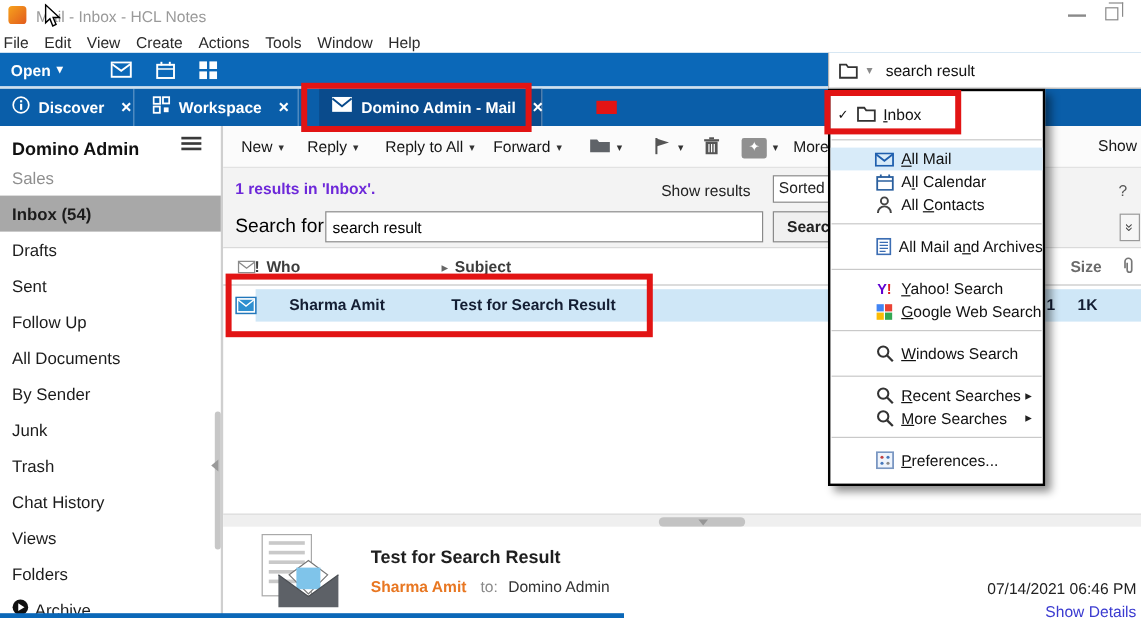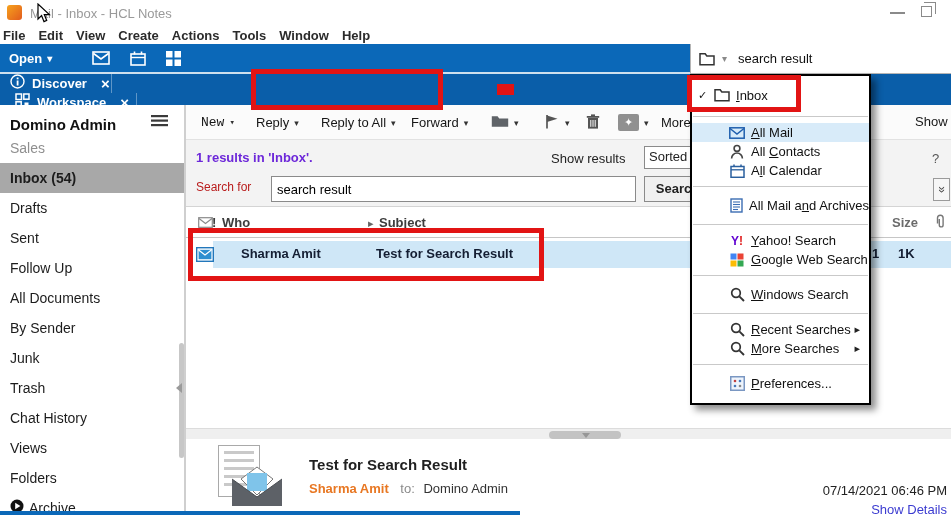--- a/index.html
+++ b/index.html
@@ -17,31 +17,31 @@
   .app-icon{position:absolute;left:7px;top:5px;width:15px;height:15px;border-radius:3px;
     background:linear-gradient(135deg,#f6a21d,#e25b1d);}
   .win-title{position:absolute;left:30px;top:6px;font-size:13px;color:#9a9a9a;}
   .cursor-svg{position:absolute;left:37px;top:3px;z-index:80;}
   .btn-min{position:absolute;left:890px;top:12px;width:15px;height:2px;background:#8a8a8a;}
   .btn-restore{position:absolute;left:921px;top:6px;width:11px;height:11px;border:1.5px solid #8a8a8a;background:#fff;}
   .btn-restore:before{content:"";position:absolute;left:2px;top:-5px;width:11px;height:11px;border:1.5px solid #8a8a8a;border-bottom:none;border-left:none;}
 
   
   .menubar{position:absolute;left:0;top:26px;width:100%;height:18px;display:flex;gap:13px;padding-left:3px;align-items:center;}
-  .mb-item{font-size:13px;color:#2b2b2b;font-weight:bold;}
+  .mb-item{font-size:13px;color:#2b2b2b;}
 
   
   .bluebar{position:absolute;left:0;top:44px;width:100%;height:28px;background:var(--toolbar-blue);display:flex;align-items:center;}
   .open-btn{color:#fff;font-size:13px;font-weight:bold;margin-left:9px;display:flex;align-items:center;gap:5px;}
   .open-btn .caret{font-size:10px;}
   .bluebar .tool-ic{margin-left:20px;display:flex;align-items:center;}
 
   
   .tab-sep{position:absolute;left:0;top:72px;width:100%;height:2px;background:#cfe0ee;}
-  .tabbar{position:absolute;left:0;top:74px;width:100%;height:31px;background:var(--tabbar-blue);display:flex;flex-direction:column;}
+  .tabbar{position:absolute;left:0;top:74px;width:100%;height:31px;background:var(--tabbar-blue);display:flex;}
   .tab{height:31px;display:flex;align-items:center;padding:0 8px 0 10px;color:#fff;border-right:1px solid rgba(255,255,255,.35);}
   .tab .tlabel{font-size:13px;font-weight:bold;margin-left:7px;white-space:nowrap;}
   .tab .tclose{margin-left:14px;font-size:15px;font-weight:bold;line-height:1;}
   .tab.active{background:var(--active-tab-blue);}
   .tab.t0{width:112px;} .tab.t1{width:132px;margin-left:5px;} .tab.t2{width:186px;margin-left:17px;}
 
   
   .sidebar{position:absolute;left:0;top:105px;width:185px;height:410px;background:#fff;border-right:1px solid #cfcfcf;}
   .side-account{position:absolute;left:10px;top:11px;font-size:15px;font-weight:bold;color:#111;}
   .side-menu-ic{position:absolute;right:16px;top:8px;}
@@ -58,21 +58,21 @@
   .ab-btn{position:absolute;top:0;height:35px;display:flex;align-items:center;gap:5px;font-size:13px;color:#161616;}
   .ab-btn .caret{font-size:9px;color:#333;}
   .ab-show{position:absolute;left:729px;top:9px;font-size:13px;color:#161616;}
   .sparkle{display:inline-block;width:21px;height:17px;background:#909090;color:#fff;text-align:center;line-height:17px;font-size:11px;border-radius:2px;}
 
   .searchpanel{position:absolute;left:0;top:35px;width:100%;height:67px;background:#f3f3f3;border-bottom:1px solid #d4d4d4;}
   .sp-summary{position:absolute;left:10px;top:10px;font-size:13px;font-weight:bold;color:#6d28d9;}
   .sp-showresults{position:absolute;left:365px;top:11px;font-size:13px;color:#222;}
   .sp-sort{position:absolute;left:458px;top:6px;width:125px;height:23px;background:#fff;border:1px solid #8a8a8a;font-size:13px;padding:2px 4px;overflow:hidden;white-space:nowrap;}
   .sp-help{position:absolute;left:746px;top:11px;font-size:13px;color:#555;}
-  .sp-label{position:absolute;left:10px;top:40px;font-size:12px;color:#b91c1c;}
+  .sp-label{position:absolute;left:10px;top:40px;font-size:16px;color:#000000;}
   .sp-input{position:absolute;left:85px;top:36px;width:365px;height:26px;border:1px solid #8a8a8a;font-size:13px;padding:0 5px;font-family:"Liberation Sans",sans-serif;background:#fff;}
   .sp-search-btn{position:absolute;left:458px;top:36px;width:67px;height:26px;background:#f0f0f0;border:1px solid #8a8a8a;font-weight:bold;font-size:13px;text-align:center;line-height:24px;}
   .sp-chevron{position:absolute;left:747px;top:38px;width:17px;height:23px;border:1px solid #9a9a9a;background:#f6f6f6;color:#444;text-align:center;}
   .sp-chevron span{display:inline-block;transform:rotate(90deg);font-size:12px;line-height:21px;}
 
   .list-header{position:absolute;left:0;top:102px;width:100%;height:31px;background:#fff;border-bottom:1px solid #c6c6c6;font-size:13px;color:#3d3d3d;}
   .lh{position:absolute;top:8px;font-weight:bold;}
   .lh-env{left:12px;top:9px;} .lh-bang{left:26px;} .lh-who{left:36px;}
   .lh-sort{left:182px;color:#666;font-weight:normal;font-size:11px;top:10px;}
   .lh-subject{left:193px;} .lh-size{left:706px;color:#6b6b6b;} .lh-clip{left:748px;top:7px;}
@@ -273,21 +273,21 @@
         </div>
       </div>
     <div class="side-scroll"></div>
     <div class="side-collapse"></div>
   </div>
 
   <div class="main">
 
     <div class="actionbar" id="actionbar">
       <span class="ab-show">Show</span>
-    <span class="ab-btn" style="left: 15px; font-family: Liberation Mono, monospace;">
+    <span class="ab-btn" style="left: 15px;">
           <span>New</span>
           <span class="caret">▾</span>
         </span>
         <span class="ab-btn" style="left: 70px;">
           <span>Reply</span>
           <span class="caret">▾</span>
         </span>
         <span class="ab-btn" style="left: 135px;">
           <span>Reply to All</span>
           <span class="caret">▾</span>
@@ -422,37 +422,37 @@
         <span class="ic">
           <svg width="16" height="12" viewBox="0 0 16 12">
             <rect x="0.8" y="0.8" width="14.4" height="10.4" fill="none" stroke="#1f5fae" stroke-width="1.5"></rect>
             <path d="M1 1.5 L8 7 L15 1.5" fill="none" stroke="#1f5fae" stroke-width="1.5"></path>
           </svg>
         </span>
         <span class="lbl"><span></span><span class="u">A</span><span>ll Mail</span></span>
       </div>
       <div class="smi">
         <span class="ic">
-          <svg width="14" height="15" viewBox="0 0 14 15">
-            <circle cx="7" cy="4.4" r="2.9" fill="none" stroke="#444" stroke-width="1.6"></circle>
-            <path d="M1.6 14.4 a5.4 5.4 0 0 1 10.8 0" fill="none" stroke="#444" stroke-width="1.6"></path>
-          </svg>
-        </span>
-        <span class="lbl"><span>All </span><span class="u">C</span><span>ontacts</span></span>
-      </div>
-      <div class="smi">
-        <span class="ic">
           <svg width="15" height="14" viewBox="0 0 15 14">
             <rect x="1" y="2.5" width="13" height="10.8" fill="none" stroke="#2a5f9e" stroke-width="1.5"></rect>
             <line x1="1" y1="5.8" x2="14" y2="5.8" stroke="#2a5f9e" stroke-width="1.3"></line>
             <line x1="4" y1="0.5" x2="4" y2="3" stroke="#2a5f9e" stroke-width="1.5"></line>
             <line x1="11" y1="0.5" x2="11" y2="3" stroke="#2a5f9e" stroke-width="1.5"></line>
           </svg>
         </span>
         <span class="lbl"><span>A</span><span class="u">l</span><span>l Calendar</span></span>
+      </div>
+      <div class="smi">
+        <span class="ic">
+          <svg width="14" height="15" viewBox="0 0 14 15">
+            <circle cx="7" cy="4.4" r="2.9" fill="none" stroke="#444" stroke-width="1.6"></circle>
+            <path d="M1.6 14.4 a5.4 5.4 0 0 1 10.8 0" fill="none" stroke="#444" stroke-width="1.6"></path>
+          </svg>
+        </span>
+        <span class="lbl"><span>All </span><span class="u">C</span><span>ontacts</span></span>
       </div>
       <div class="sdiv"></div>
       <div class="smi tall">
         <span class="ic">
           <svg width="13" height="15" viewBox="0 0 13 15">
             <rect x="1" y="1" width="11" height="13" fill="none" stroke="#3b6db3" stroke-width="1.4"></rect>
             <line x1="3" y1="4" x2="10" y2="4" stroke="#3b6db3" stroke-width="1.1"></line>
             <line x1="3" y1="6.5" x2="10" y2="6.5" stroke="#3b6db3" stroke-width="1.1"></line>
             <line x1="3" y1="9" x2="10" y2="9" stroke="#3b6db3" stroke-width="1.1"></line>
             <line x1="3" y1="11.5" x2="8" y2="11.5" stroke="#3b6db3" stroke-width="1.1"></line>

